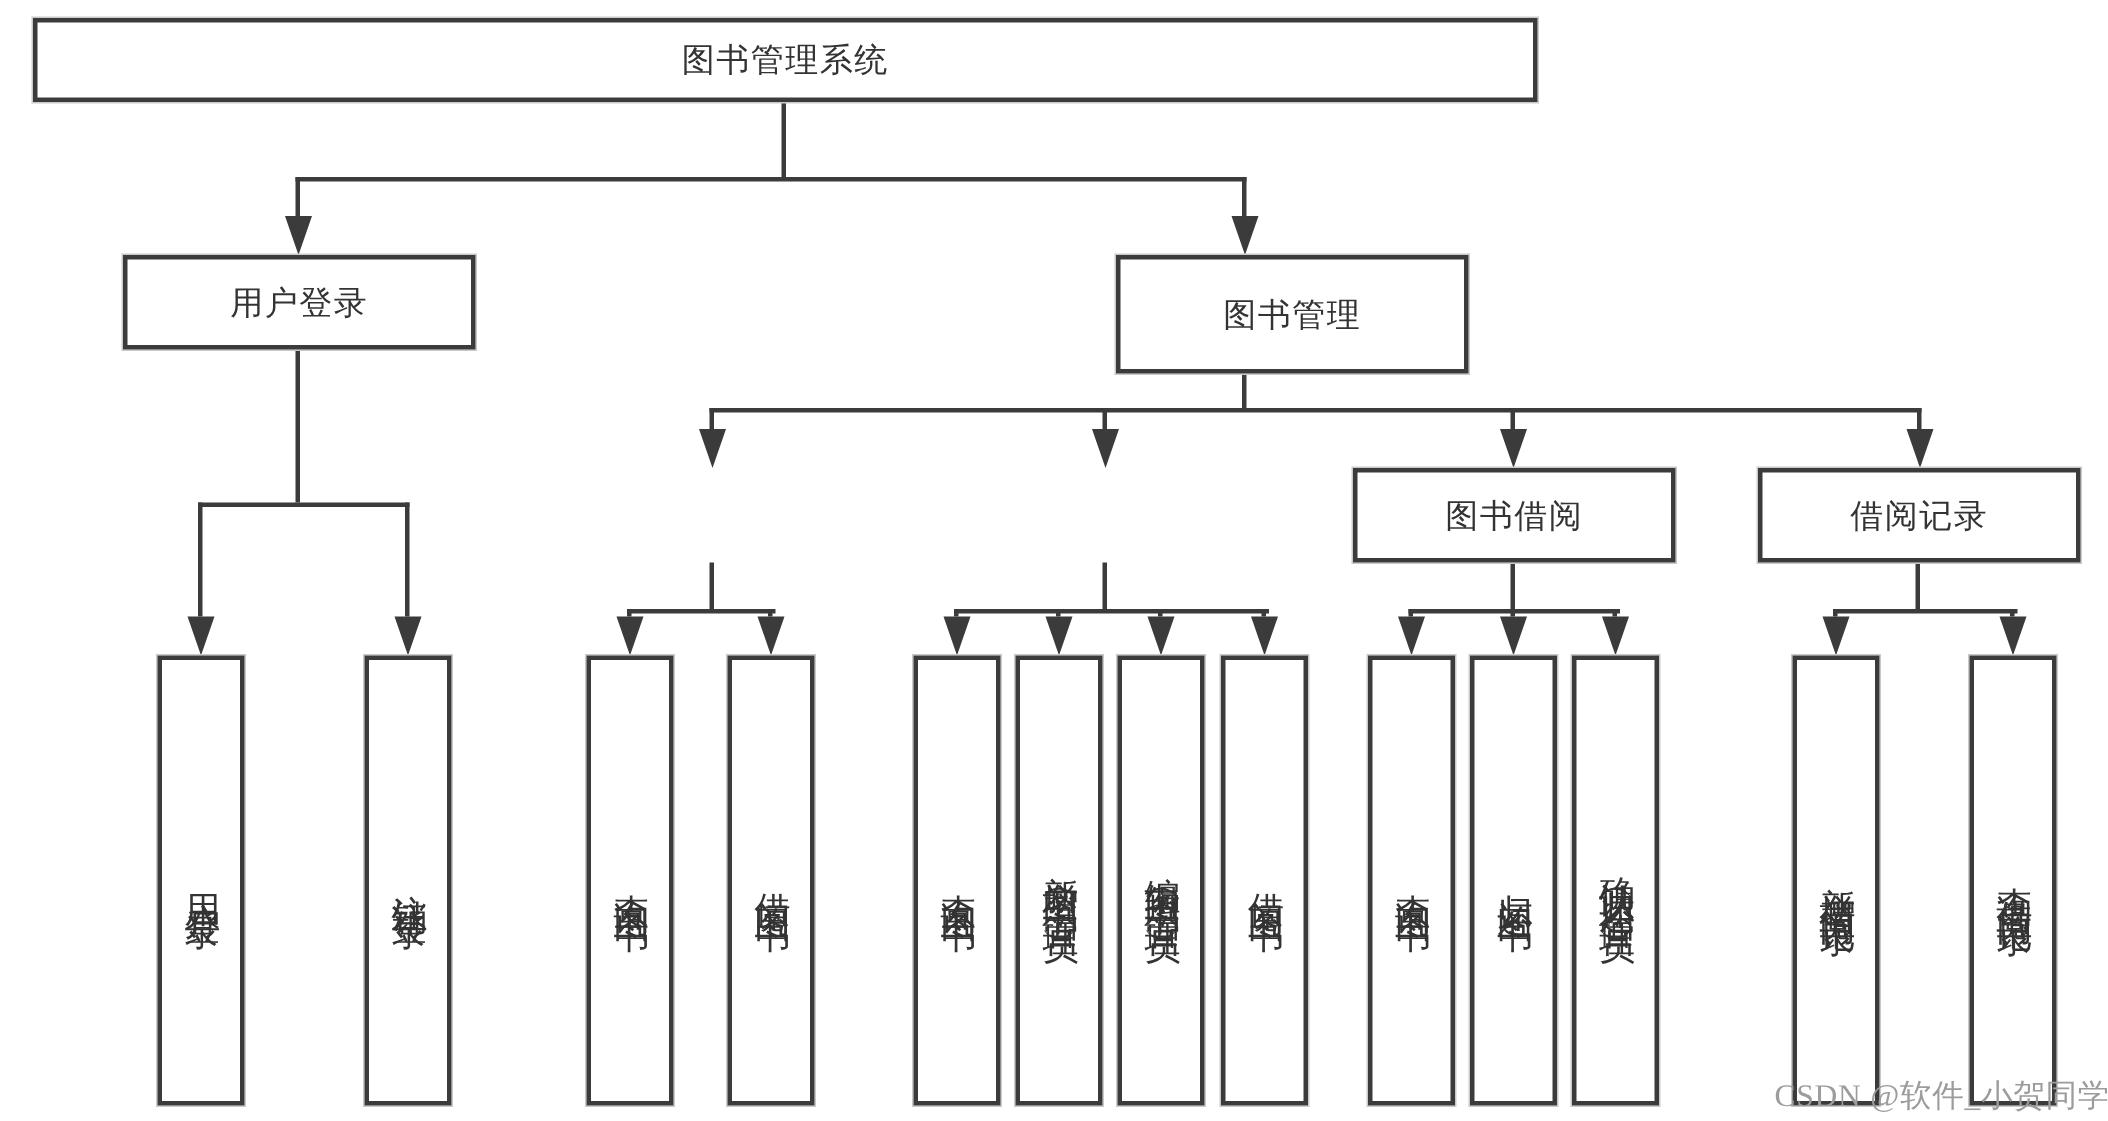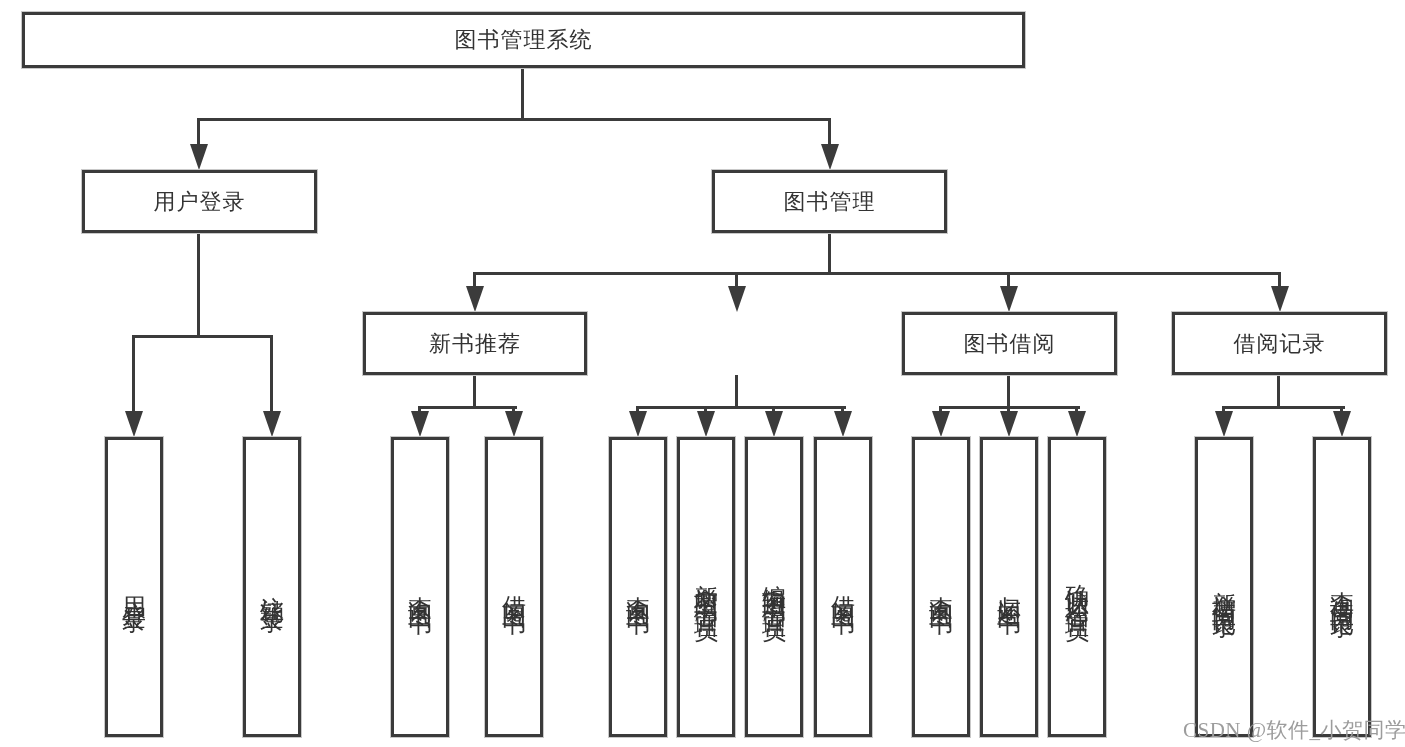--- a/index.html
+++ b/index.html
@@ -77,21 +77,21 @@
   <div class="vl" style="left:521px;top:68px;height:50px;"></div>
   <div class="hl" style="left:197px;top:118px;width:634px;"></div>
   <div class="vl" style="left:197px;top:118px;height:26px;"></div>
   <div class="arrow" style="left:190px;top:144px;"></div>
   <div class="vl" style="left:828px;top:118px;height:26px;"></div>
   <div class="arrow" style="left:821px;top:144px;"></div>
 
   <div class="node" style="left:82px;top:170px;width:235px;height:63px;">
     <span>用户登录</span>
   </div>
-  <div class="node" style="left:712px;top:170px;width:235px;height:63px;">
+  <div class="node" style="left:744px;top:170px;width:235px;height:79px;">
     <span>图书管理</span>
   </div>
 
   <div class="vl" style="left:197px;top:233px;height:102px;"></div>
   <div class="hl" style="left:132px;top:335px;width:141px;"></div>
   <div class="vl" style="left:132px;top:335px;height:76px;"></div>
   <div class="arrow" style="left:125px;top:411px;"></div>
   <div class="vl" style="left:270px;top:335px;height:76px;"></div>
   <div class="arrow" style="left:263px;top:411px;"></div>
 
@@ -99,23 +99,20 @@
   <div class="hl" style="left:473px;top:272px;width:808px;"></div>
   <div class="vl" style="left:473px;top:272px;height:14px;"></div>
   <div class="arrow" style="left:466px;top:286px;"></div>
   <div class="vl" style="left:735px;top:272px;height:14px;"></div>
   <div class="arrow" style="left:728px;top:286px;"></div>
   <div class="vl" style="left:1007px;top:272px;height:14px;"></div>
   <div class="arrow" style="left:1000px;top:286px;"></div>
   <div class="vl" style="left:1278px;top:272px;height:14px;"></div>
   <div class="arrow" style="left:1271px;top:286px;"></div>
 
-  <div class="node" style="left:363px;top:312px;width:224px;height:63px;">
-    <span>新书推荐</span>
-  </div>
   <div class="node" style="left:902px;top:312px;width:215px;height:63px;">
     <span>图书借阅</span>
   </div>
   <div class="node" style="left:1172px;top:312px;width:215px;height:63px;">
     <span>借阅记录</span>
   </div>
 
   <div class="vl" style="left:473px;top:375px;height:31px;"></div>
   <div class="hl" style="left:418px;top:406px;width:99px;"></div>
   <div class="vl" style="left:418px;top:406px;height:5px;"></div>

